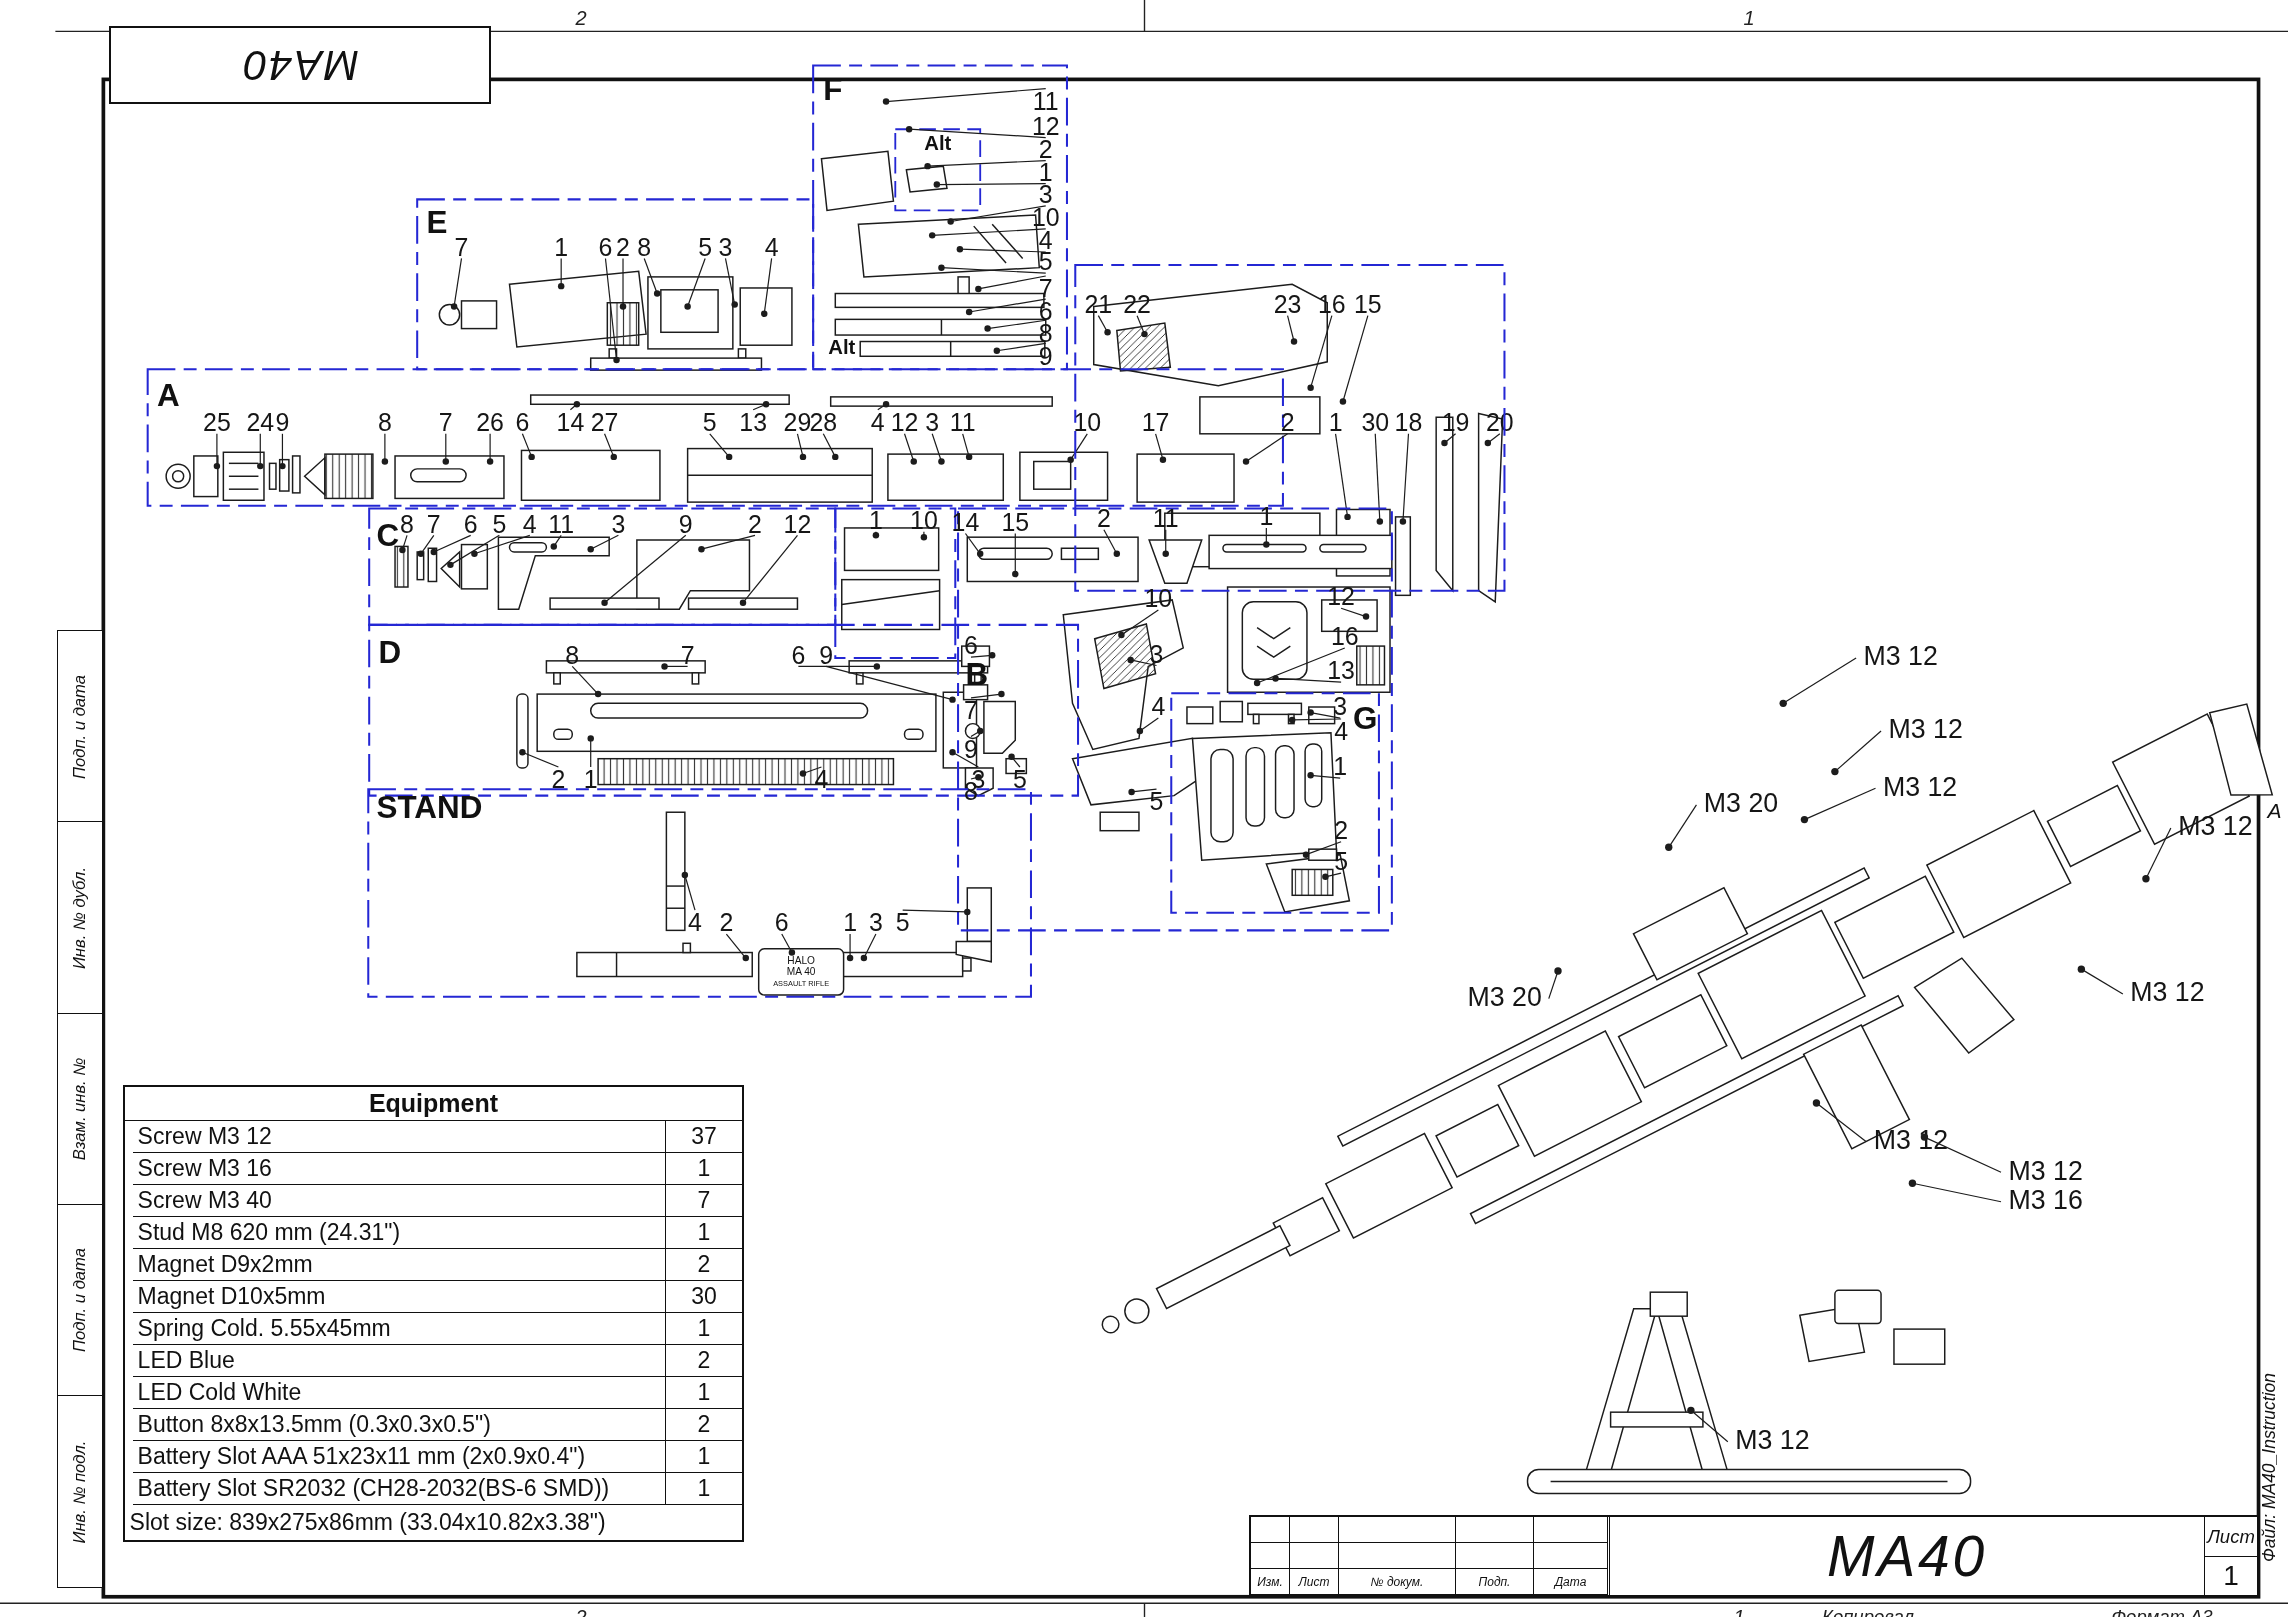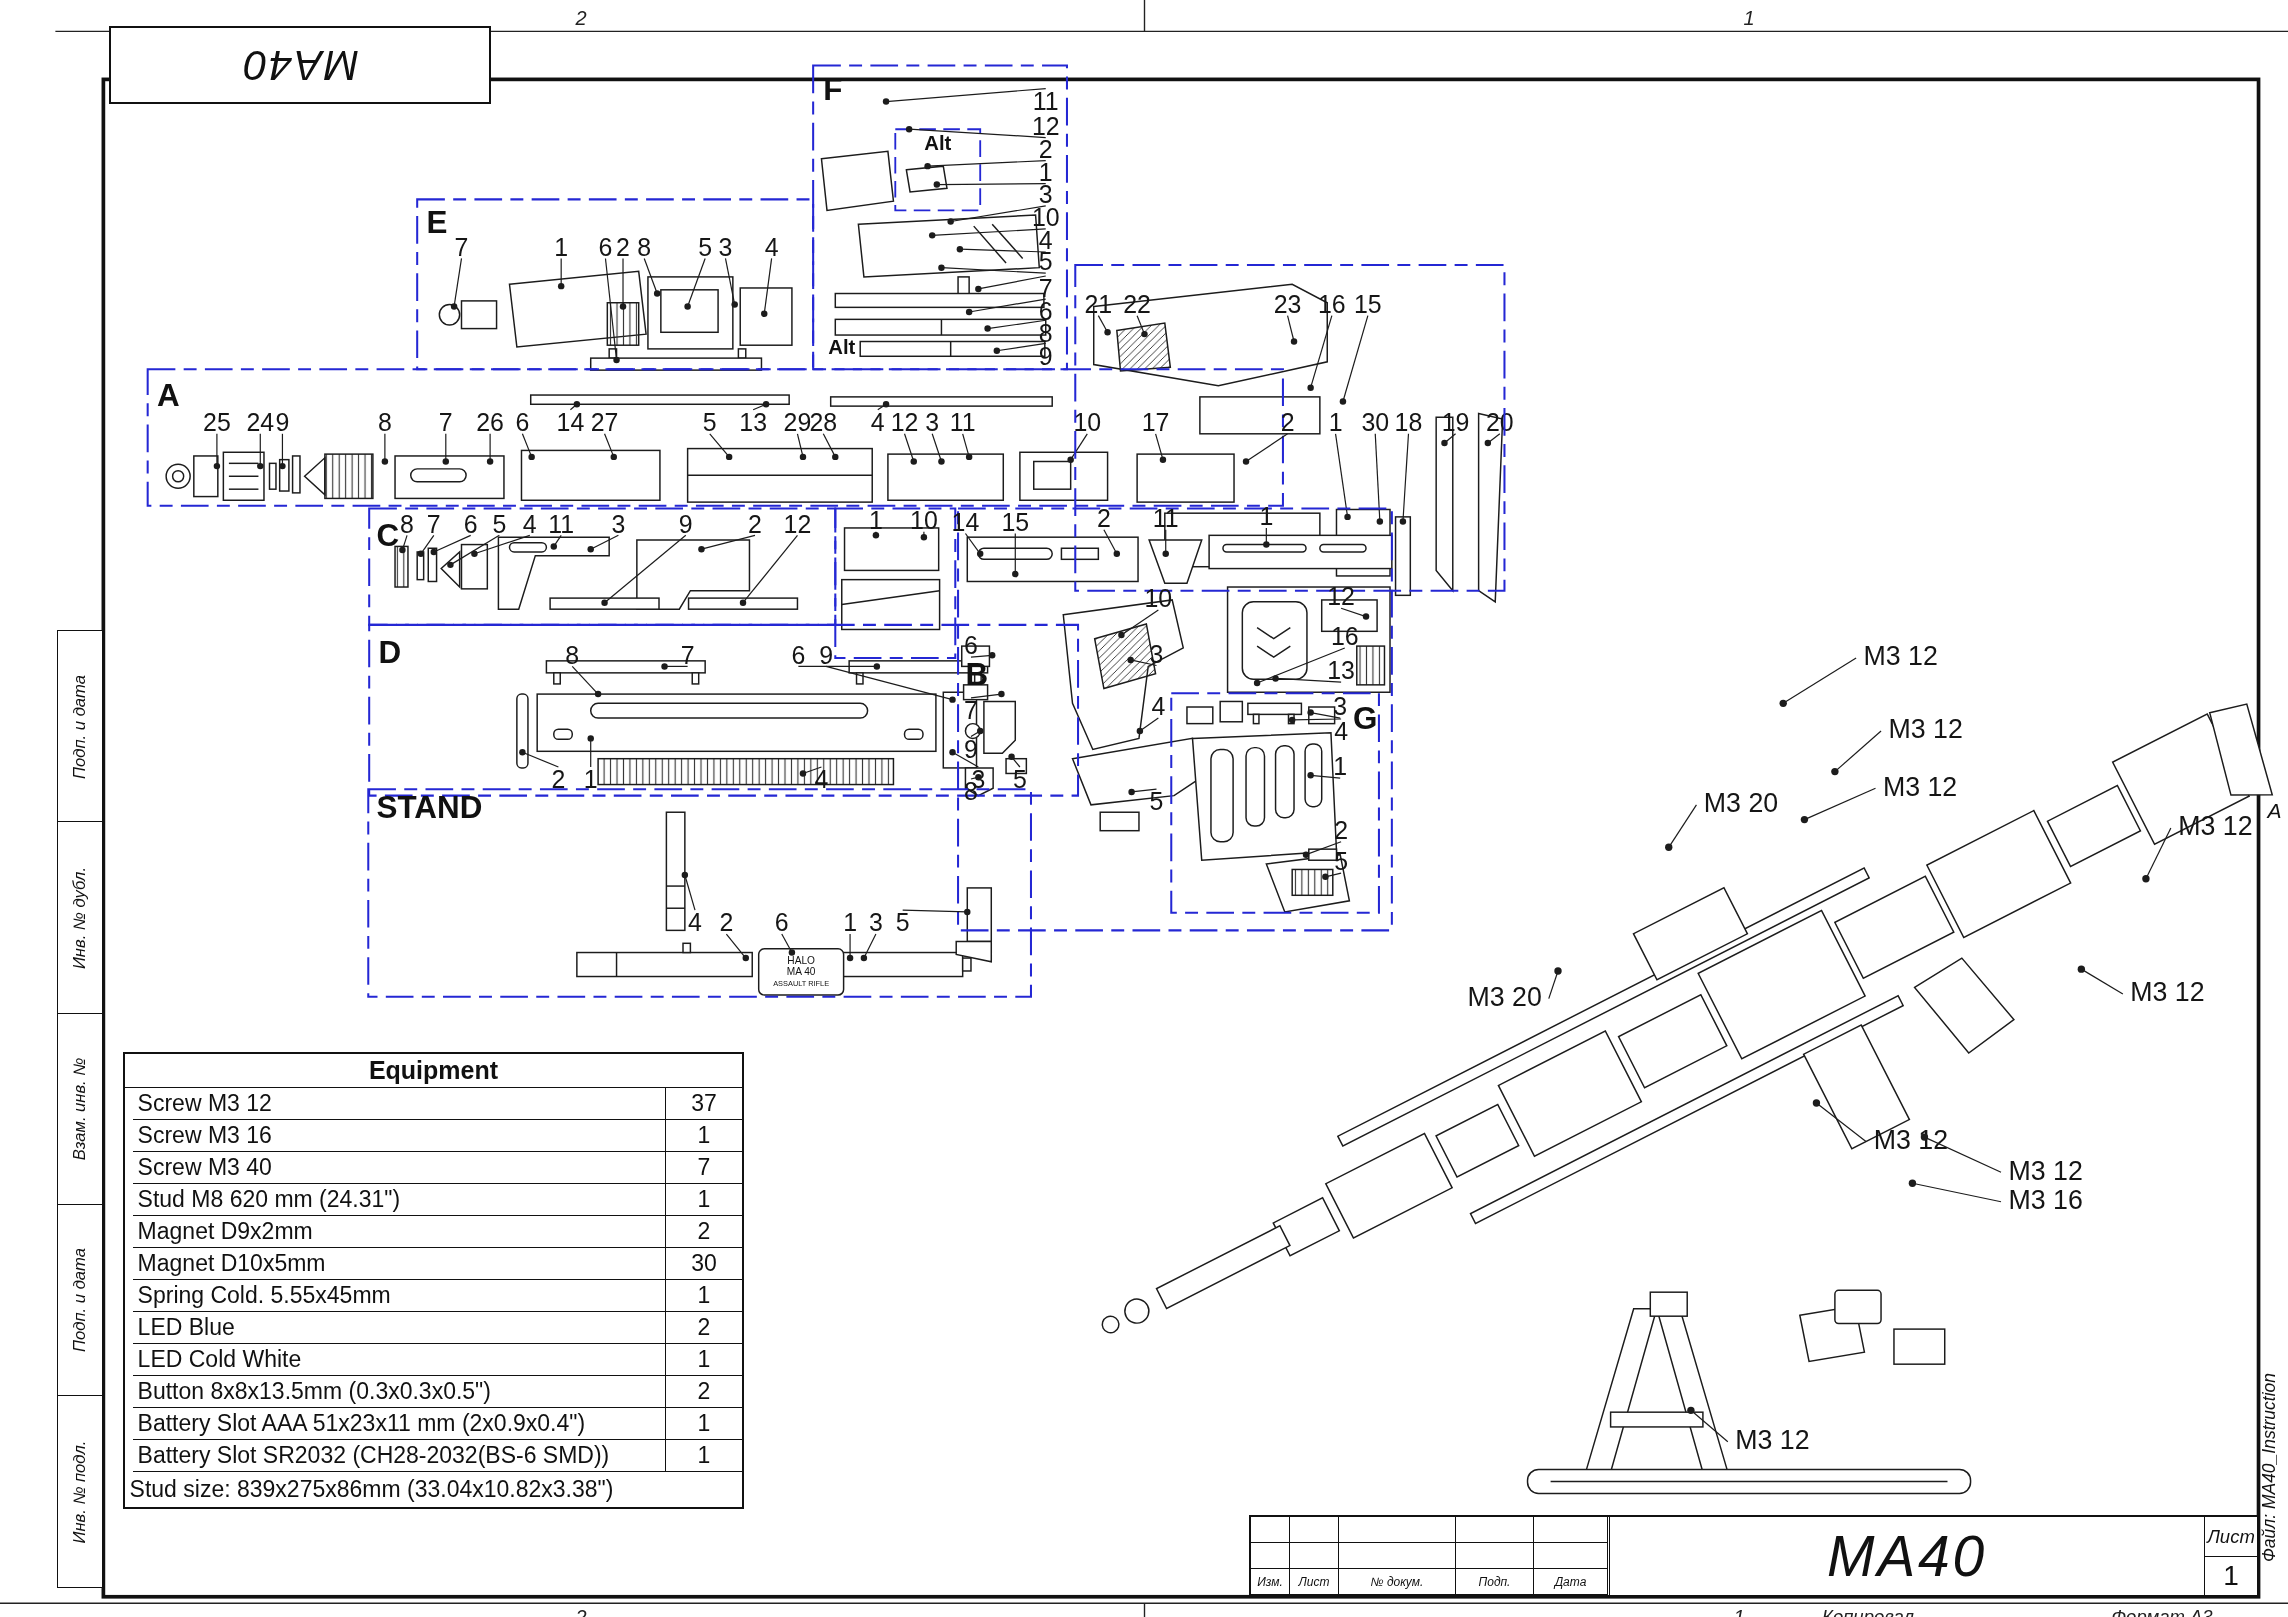--- a/index.html
+++ b/index.html
@@ -13,21 +13,21 @@
   #stamp span{transform:rotate(180deg);font-style:italic;font-size:42px;letter-spacing:1.8px;}
   
   .zone{font-style:italic;font-size:20px;color:#222;transform:translateX(-50%);}
   .edge-it{font-style:italic;font-size:18.5px;color:#222;transform:translateX(-50%);}
   
   #strip{left:57px;top:632px;width:46px;height:964px;}
   .strip-cell{box-sizing:border-box;width:46px;border:1.8px solid #111;margin-top:-1.8px;
               display:flex;align-items:center;justify-content:center;background:#fff;}
   .strip-cell span{transform:rotate(-90deg);white-space:nowrap;font-style:italic;font-size:16.6px;}
   
-  #equip{left:123px;top:1052px;width:621px;border:2.8px solid #111;box-sizing:border-box;background:#fff;}
+  #equip{left:123px;top:1085px;width:621px;border:2.8px solid #111;box-sizing:border-box;background:#fff;}
   .eq-title{height:33px;border-bottom:1.8px solid #111;display:flex;align-items:center;justify-content:center;
             font-weight:bold;font-size:25px;}
   .eq-row{display:flex;height:32px;border-bottom:1.5px solid #111;box-sizing:border-box;font-size:23px;margin-left:8px;}
   .eq-name{width:533px;border-right:1.5px solid #111;display:flex;align-items:center;padding-left:4.6px;box-sizing:border-box;}
   .eq-qty{flex:1;display:flex;align-items:center;justify-content:center;}
   .eq-foot{height:35px;display:flex;align-items:center;padding-left:4.6px;font-size:23px;}
   
   #tblock{left:1249px;top:1515px;width:1010px;height:82px;border:2.8px solid #111;box-sizing:border-box;
           display:flex;background:#fff;}
   #tb-left{width:359px;border-right:1.8px solid #111;display:grid;
@@ -716,21 +716,21 @@
         </div>
         <div class="eq-row">
           <span class="eq-name">Battery Slot AAA 51x23x11 mm (2x0.9x0.4")</span>
           <span class="eq-qty">1</span>
         </div>
         <div class="eq-row">
           <span class="eq-name">Battery Slot SR2032 (CH28-2032(BS-6 SMD))</span>
           <span class="eq-qty">1</span>
         </div>
       </div>
-    <div class="eq-foot">Stud size: 839x275x86mm (33.04x10.82x3.38")</div>
+    <div class="eq-foot">Slot size: 839x275x86mm (33.04x10.82x3.38")</div>
   </div>
 
   <div id="tblock" class="abs">
     <div id="tb-left">
         <div class="tb-cell"></div>
         <div class="tb-cell"></div>
         <div class="tb-cell"></div>
         <div class="tb-cell"></div>
         <div class="tb-cell"></div>
         <div class="tb-cell"></div>

